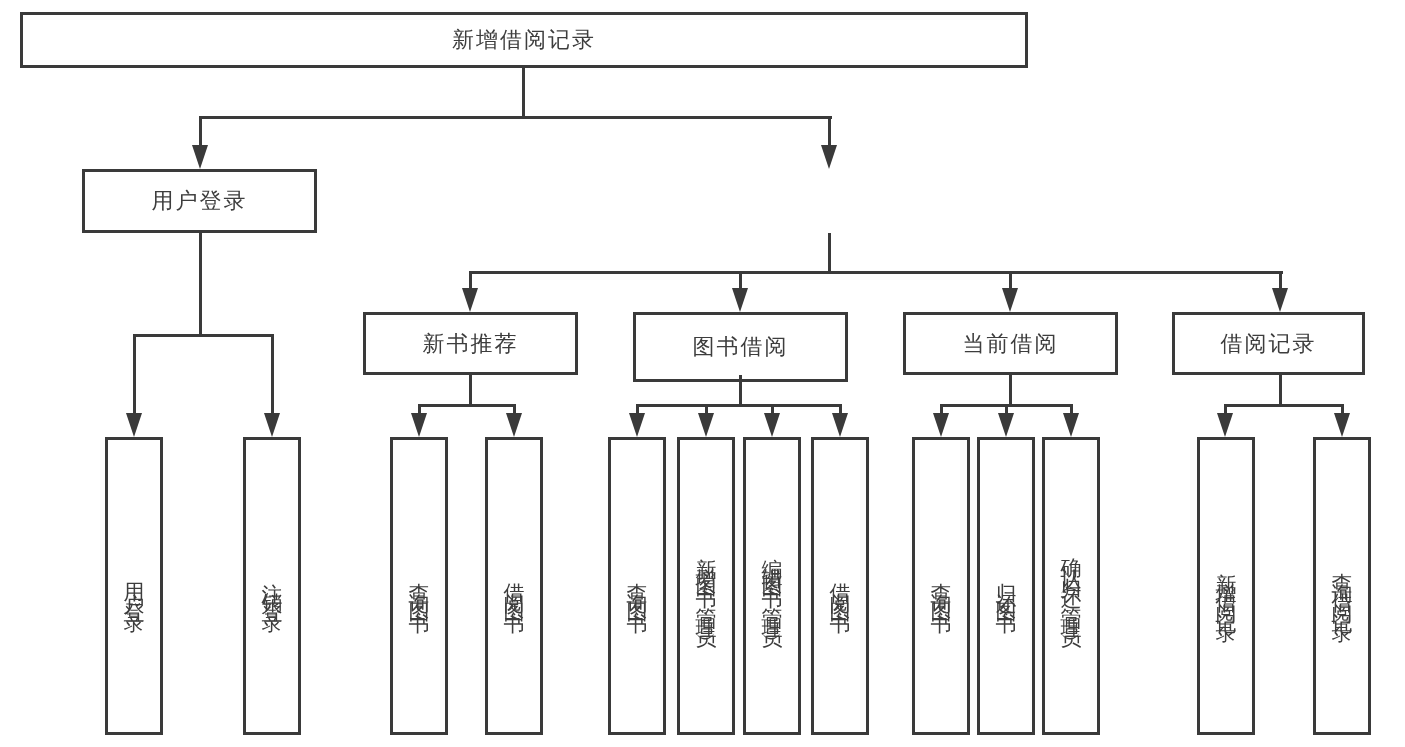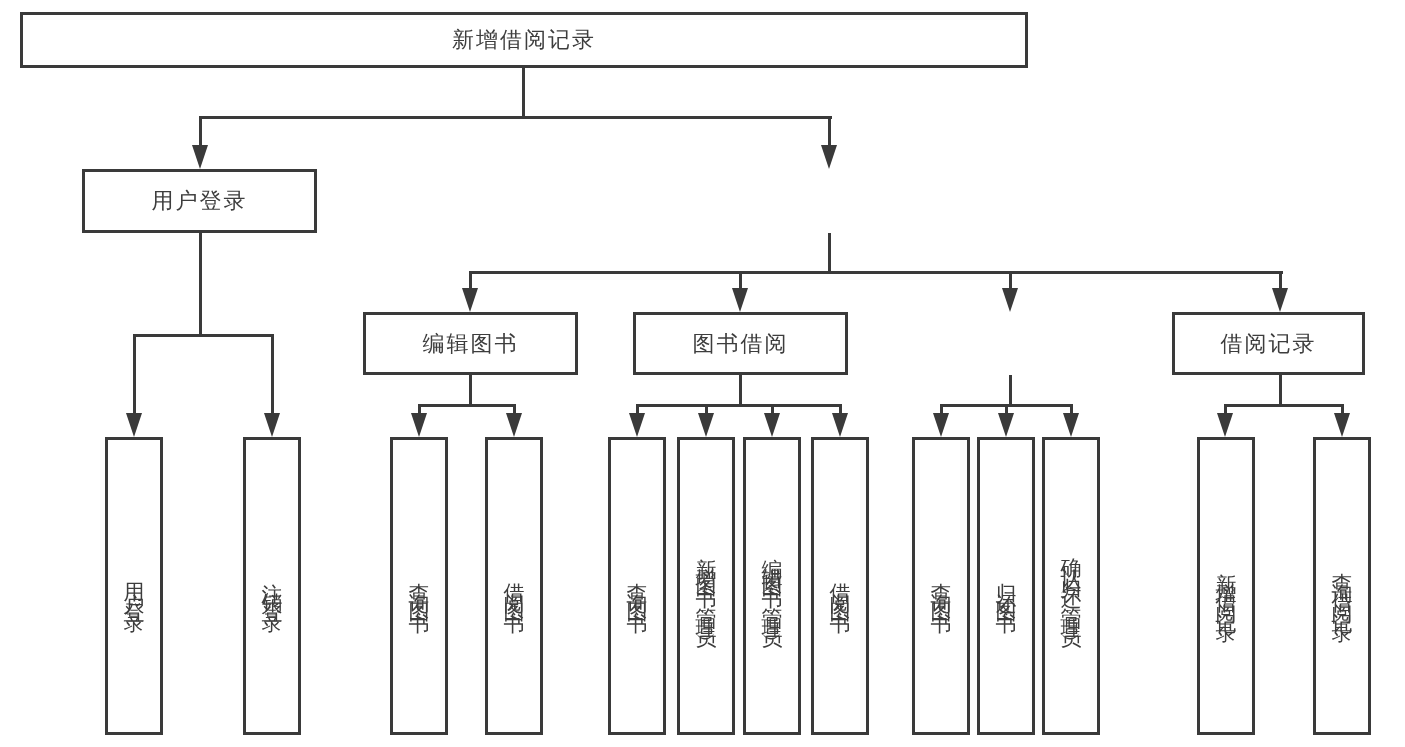--- a/index.html
+++ b/index.html
@@ -101,22 +101,23 @@
   <div class="hl" style="left:1224px;top:404px;width:120px"></div>
   <div class="vl" style="left:1224px;top:404px;height:12px"></div>
   <div class="vl" style="left:1341px;top:404px;height:12px"></div>
   <div class="arrow" style="left:1217px;top:413px"></div>
   <div class="arrow" style="left:1334px;top:413px"></div>
 
   <div class="box h" style="left:20px;top:12px;width:1008px;height:56px">新增借阅记录</div>
 
   <div class="box h" style="left:82px;top:169px;width:235px;height:64px">用户登录</div>
 
-  <div class="box h" style="left:363px;top:312px;width:215px;height:63px">编辑图书</div>
-  <div class="box h" style="left:633px;top:312px;width:215px;height:63px">图书借阅</div>
+  <div class="box h" style="left:363px;top:312px;width:215px;height:63px">新书推荐</div>
+  <div class="box h" style="left:633px;top:312px;width:215px;height:70px">图书借阅</div>
+  <div class="box h" style="left:903px;top:312px;width:215px;height:63px">当前借阅</div>
   <div class="box h" style="left:1172px;top:312px;width:193px;height:63px">借阅记录</div>
 
   <div class="box v" style="left:105px;top:437px;width:58px;height:298px">用户登录</div>
   <div class="box v" style="left:243px;top:437px;width:58px;height:298px">注销登录</div>
 
   <div class="box v" style="left:390px;top:437px;width:58px;height:298px">查询图书</div>
   <div class="box v" style="left:485px;top:437px;width:58px;height:298px">借阅图书</div>
 
   <div class="box v" style="left:608px;top:437px;width:58px;height:298px">查询图书</div>
   <div class="box v" style="left:677px;top:437px;width:58px;height:298px">新增图书（管理员）</div>

